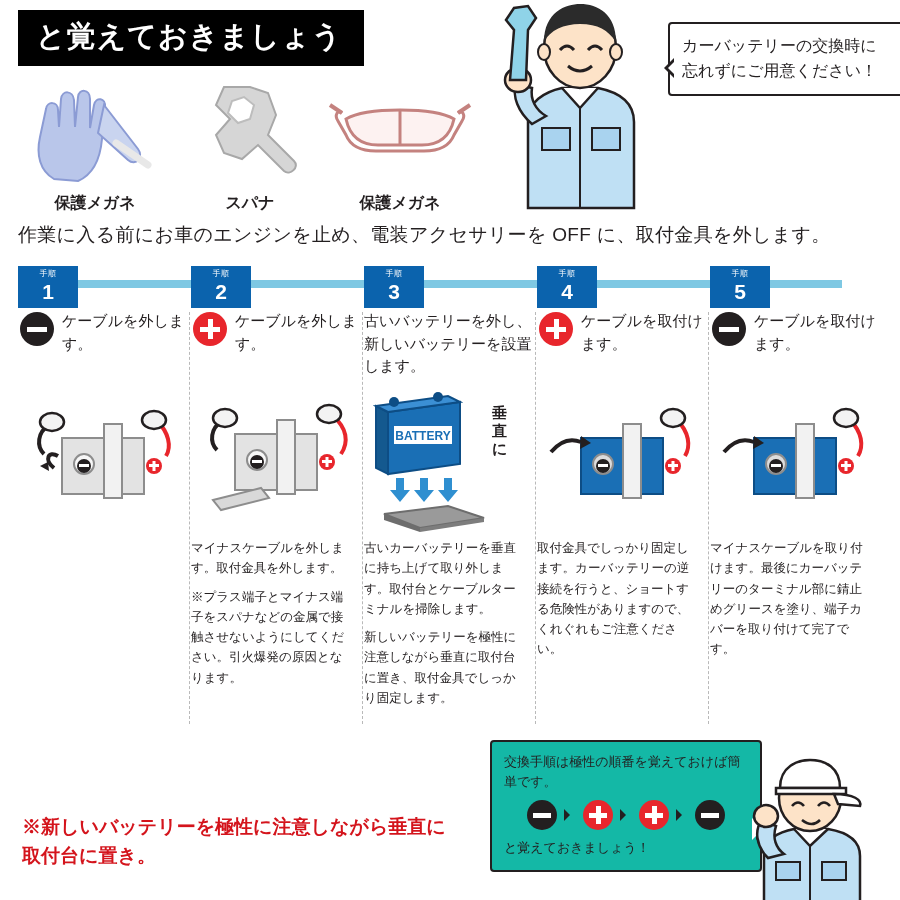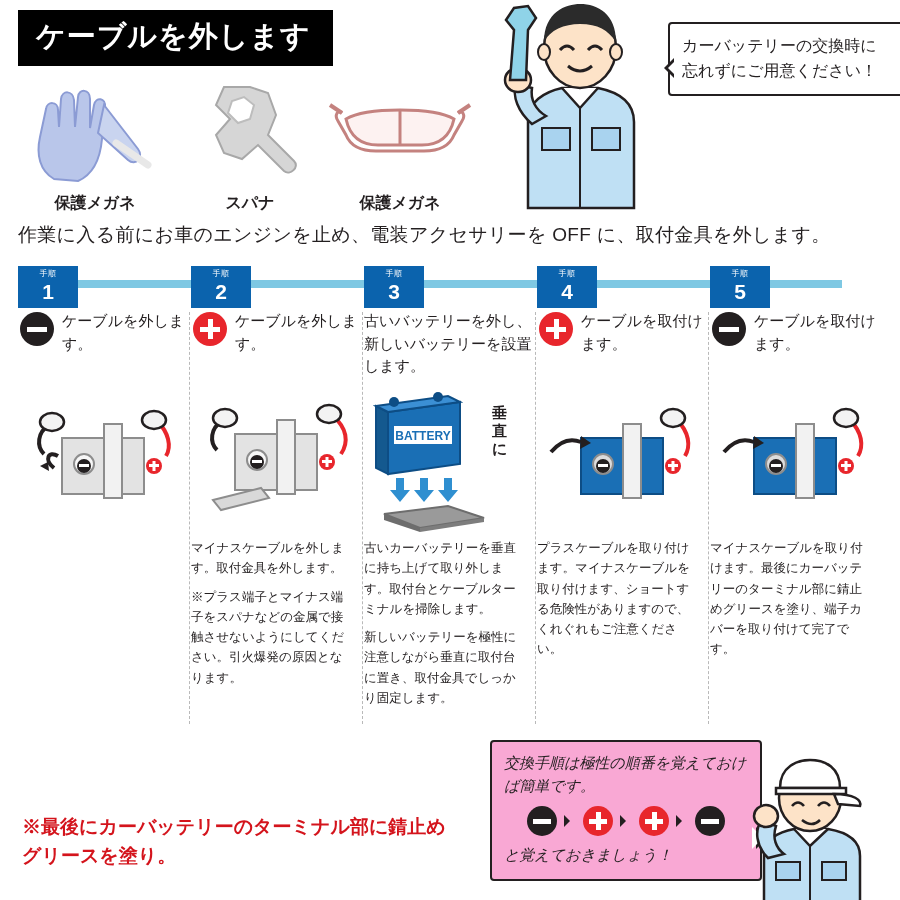--- a/index.html
+++ b/index.html
@@ -106,22 +106,22 @@
 
   
   .note {
     position:absolute; left:22px; top:812px; width:430px;
     color:#d4141c; font-size:19px; font-weight:bold; line-height:1.55;
   }
 
   
   .bubble-bottom {
     position:absolute; left:490px; top:740px; width:244px;
-    background:#f9a8d4; border:2px solid #231f20; border-radius:4px;
-    padding:10px 12px 12px 12px; font-size:15px; line-height:1.5;font-style:italic;
+    background:#14b8a6; border:2px solid #231f20; border-radius:4px;
+    padding:10px 12px 12px 12px; font-size:13px; line-height:1.5;
   }
   .bubble-bottom .tail {
     position:absolute; right:-18px; bottom:30px;
     width:0; height:0; border:11px solid transparent; border-left-color:#231f20;
   }
   .bubble-bottom .tail2 {
     position:absolute; right:-14px; bottom:30px;
     width:0; height:0; border:11px solid transparent; border-left-color:#ffffff;
   }
   .seq { display:flex; align-items:center; justify-content:center; gap:7px; margin:9px 0 8px 0; }
@@ -131,21 +131,21 @@
   .seq .dot .bar-v { position:absolute; left:12.5px; top:6px; width:5px; height:18px; background:#fff; }
   .seq .tri { width:0; height:0; border:6px solid transparent; border-left-color:#231f20; }
 
   .worker2 { position:absolute; left:742px; top:758px; width:150px; height:145px; }
 </style>
 </head>
 <body>
 
 <div class="page">
 
-  <div class="title-bar">ケーブルを外します</div>
+  <div class="title-bar">と覚えておきましょう</div>
 
   <div class="tools">
 
     <div class="tool tool-gloves">
       <svg width="150" height="110" viewBox="0 0 150 110">
         <g fill="#b9c6ea" stroke="#8b9bd4" stroke-width="2">
           <path d="M34 104 C20 96 16 80 20 62 L26 34 C27 26 38 26 38 35 L39 52 L41 24 C42 15 53 15 54 25 L55 52 L58 22 C59 13 70 14 70 24 L70 53 L74 30 C76 21 86 23 85 32 L82 64 C80 86 72 100 58 106 Z"></path>
           <path d="M84 30 L118 74 C124 82 116 92 108 85 L78 58 Z" fill="#c9d4ef"></path>
         </g>
         <path d="M96 68 L128 90" stroke="#e8e8e8" stroke-width="7" stroke-linecap="round" fill="none"></path>
@@ -358,21 +358,21 @@
           <rect x="61" y="88" width="10" height="3" fill="#fff"></rect>
         <circle cx="136" cy="90" r="8" fill="#e8262c"></circle>
           <rect x="131" y="88" width="10" height="3" fill="#fff"></rect>
           <rect x="134.5" y="85" width="3" height="10" fill="#fff"></rect>
         <path d="M140 44 C152 56 154 70 148 80" stroke="#e8262c" stroke-width="4" fill="none"></path>
         <ellipse cx="136" cy="42" rx="12" ry="9" fill="#f3f3f3" stroke="#231f20" stroke-width="2.5"></ellipse>
         <path d="M14 76 C24 64 34 62 44 66" stroke="#231f20" stroke-width="4" fill="none"></path>
         <path d="M44 60 l10 7 l-11 6 z" fill="#231f20"></path>
       </svg>
       <div class="body-text">
-        <p>プラスケーブルを取り付けます。マイナスケーブルを取り付けます、ショートする危険性がありますので、くれぐれもご注意ください。</p>
+        <p>取付金具でしっかり固定します。カーバッテリーの逆接続を行うと、ショートする危険性がありますので、くれぐれもご注意ください。</p>
       </div>
     </div>
 
     <div class="col" style="left:692px">
       <div class="col-head">
         <div class="polarity">
             <span class="bar"></span>
           </div>
         <div class="head-text">ケーブルを取付けます。</div>
       </div>
@@ -435,15 +435,15 @@
     <ellipse cx="68" cy="40" rx="31" ry="33" fill="#fde3c8" stroke="#231f20" stroke-width="2.5"></ellipse>
 
     <path d="M38 30 C38 8 56 2 68 2 C84 2 98 10 98 30 Z" fill="#ffffff" stroke="#231f20" stroke-width="2.5"></path>
     <path d="M34 30 L104 30 L104 36 L34 36 Z" fill="#ffffff" stroke="#231f20" stroke-width="2.5"></path>
     <path d="M92 36 C112 36 120 42 118 48 L96 46 Z" fill="#ffffff" stroke="#231f20" stroke-width="2.5"></path>
     <path d="M50 48 q6 -7 12 0" stroke="#231f20" stroke-width="2.6" fill="none"></path>
     <path d="M76 48 q6 -7 12 0" stroke="#231f20" stroke-width="2.6" fill="none"></path>
     <path d="M60 62 q10 8 18 0" stroke="#231f20" stroke-width="2.6" fill="none"></path>
   </svg>
 
-  <div class="note">※最後にカーバッテリーのターミナル部に錆止めグリースを塗り。</div>
+  <div class="note">※新しいバッテリーを極性に注意しながら垂直に取付台に置き。</div>
 
 </div>
 
 </body></html>

